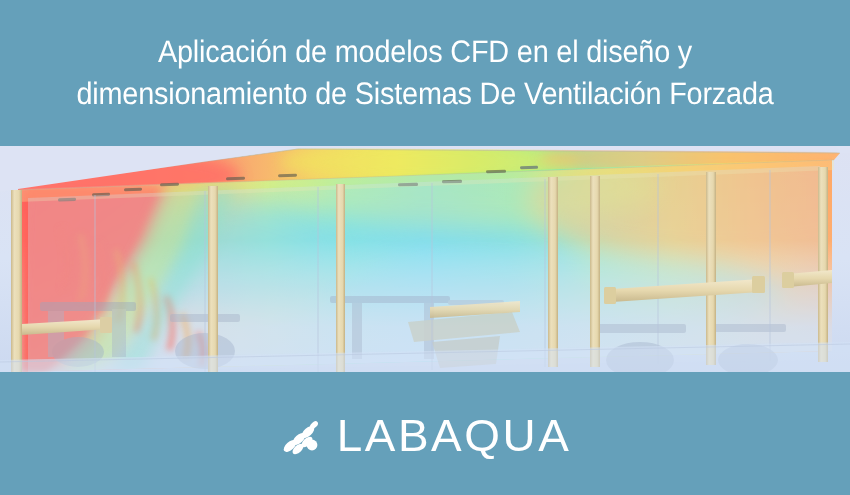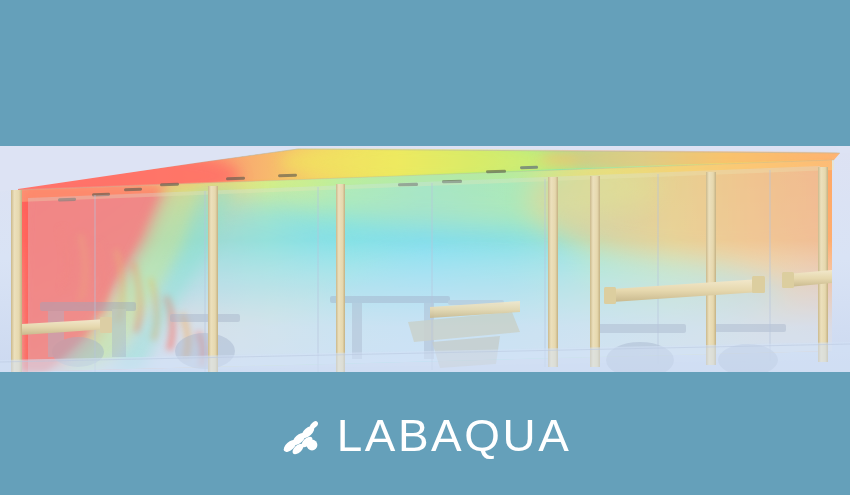--- a/index.html
+++ b/index.html
@@ -113,20 +113,26 @@
     letter-spacing: 2.5px;
     line-height: 45px;
     transform: scaleX(1.02);
   }
 </style>
 </head>
 <body>
 
 <div id="poster">
 
+  <div id="header-band">
+    <div id="title-block">
+      <span class="title-line">Aplicación de modelos CFD en el diseño y</span>
+      <span class="title-line">dimensionamiento de Sistemas De Ventilación Forzada</span>
+    </div>
+  </div>
 
   <div id="cfd-figure">
     <svg width="850" height="226" viewBox="0 0 850 226" xmlns="http://www.w3.org/2000/svg">
       <defs>
 
         <linearGradient id="backdrop" x1="0" y1="0" x2="0" y2="1">
           <stop offset="0" stop-color="#dde2f3"></stop>
           <stop offset="0.5" stop-color="#d9e3f5"></stop>
           <stop offset="1" stop-color="#ccd9f0"></stop>
         </linearGradient>

